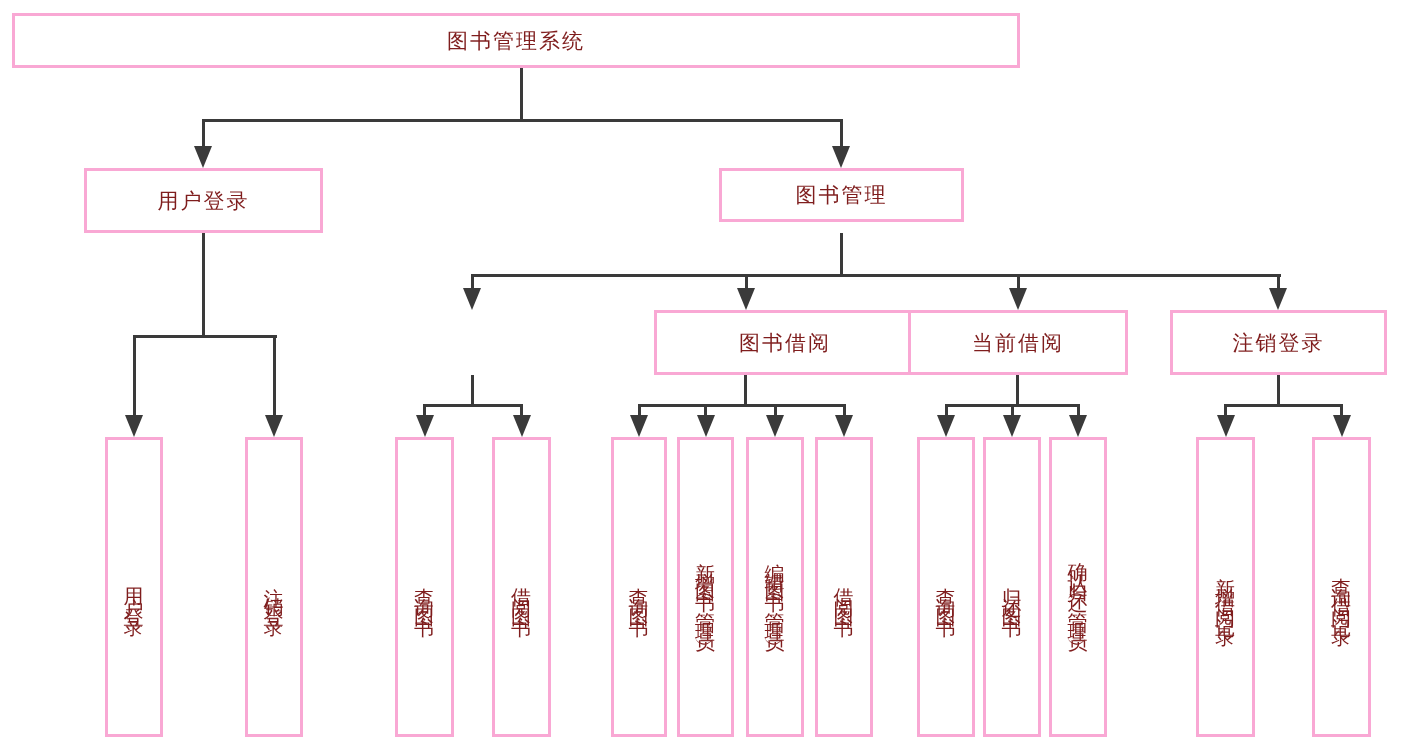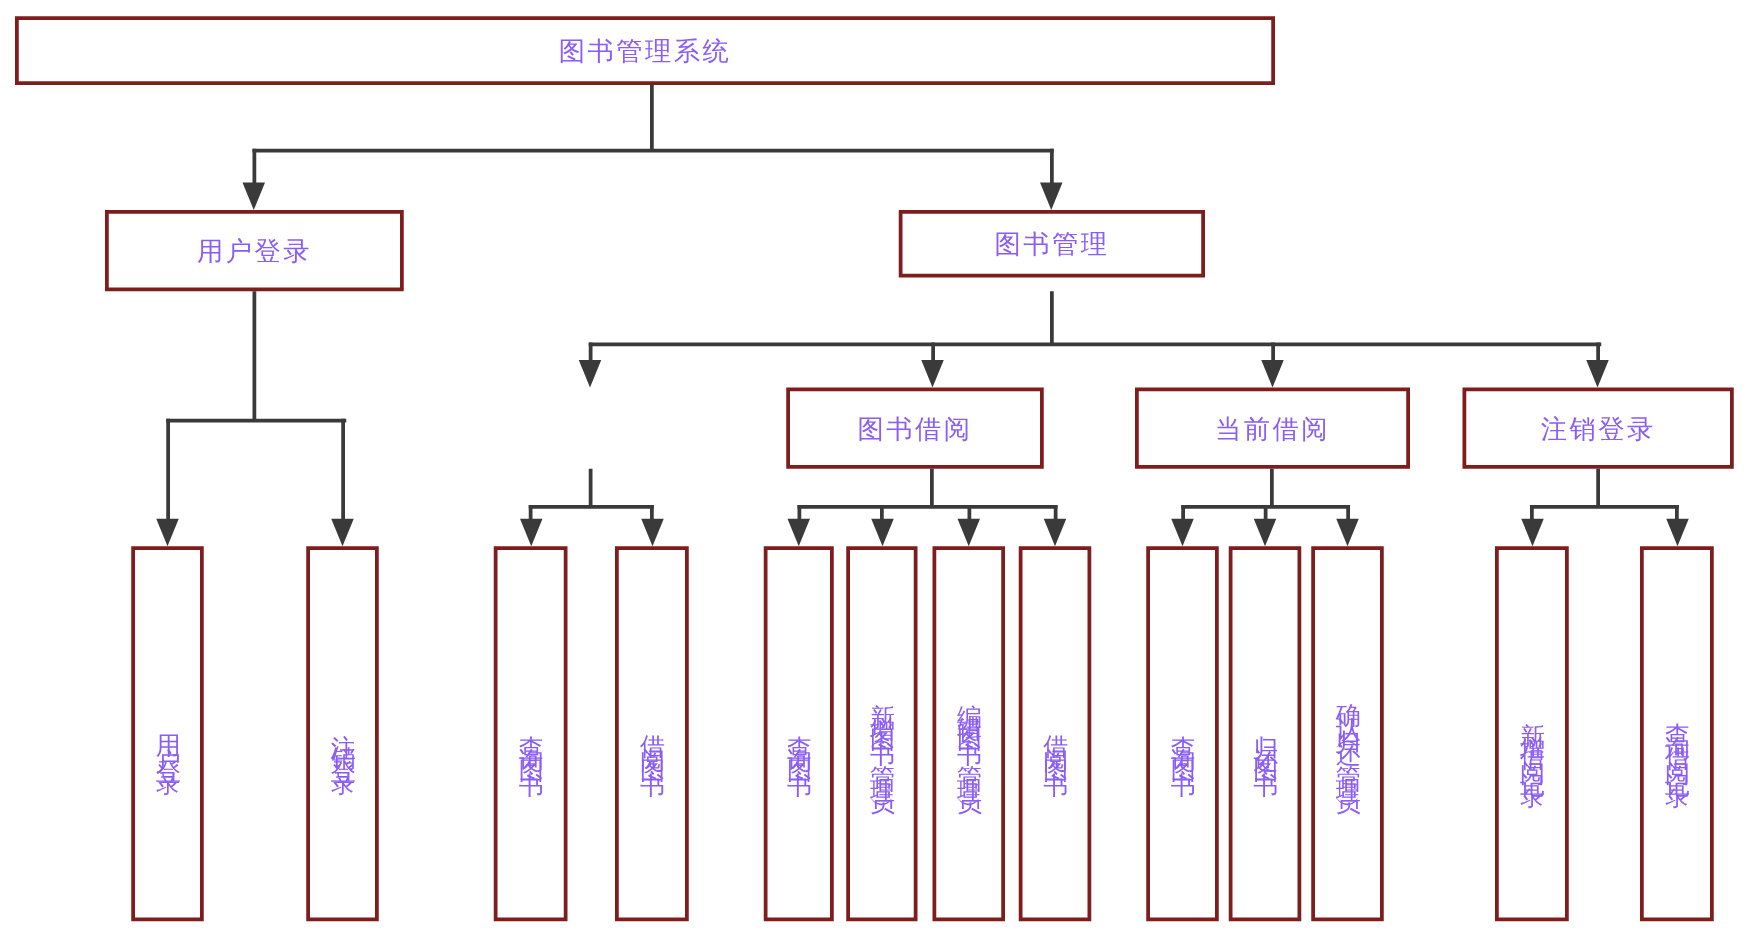--- a/index.html
+++ b/index.html
@@ -2,23 +2,23 @@
 <html><head>
 <meta charset="utf-8">
 <style>
   html,body { margin:0; padding:0; background:#ffffff; }
   .canvas {
     position:relative; width:1405px; height:747px; background:#ffffff;
     font-family:"Liberation Sans", sans-serif; overflow:hidden;
   }
   .box {
     position:absolute; box-sizing:border-box;
-    border:3px solid #7f1d1d; background:#ffffff;
+    border:3px solid #f9a8d4; background:#ffffff;
     display:flex; align-items:center; justify-content:center;
-    color:#8b5cf6;
+    color:#7f1d1d;
   }
   .hbox { font-size:21px; letter-spacing:2px; white-space:nowrap; }
   .vbox { font-size:20px; }
   .vbox .vtext {
     writing-mode:vertical-rl; text-orientation:mixed;
     letter-spacing:10px; line-height:1; margin-bottom:-10px;
   }
   .hline { position:absolute; height:3px; background:#3a3a3a; }
   .vline { position:absolute; width:3px;  background:#3a3a3a; }
   .arrow {
@@ -65,21 +65,21 @@
   <div class="hline" style="left:471px;top:274px;width:810px"></div>
   <div class="vline" style="left:471px;top:274px;height:18px"></div>
   <div class="arrow" style="left:463px;top:288px"></div>
   <div class="vline" style="left:745px;top:274px;height:18px"></div>
   <div class="arrow" style="left:737px;top:288px"></div>
   <div class="vline" style="left:1017px;top:274px;height:18px"></div>
   <div class="arrow" style="left:1009px;top:288px"></div>
   <div class="vline" style="left:1277px;top:274px;height:18px"></div>
   <div class="arrow" style="left:1269px;top:288px"></div>
 
-  <div class="box hbox" style="left:629px;top:310px;width:206px;height:65px">
+  <div class="box hbox" style="left:654px;top:310px;width:262px;height:65px">
     <span>图书借阅</span>
   </div>
   <div class="box hbox" style="left:908px;top:310px;width:220px;height:65px">
     <span>当前借阅</span>
   </div>
   <div class="box hbox" style="left:1170px;top:310px;width:217px;height:65px">
     <span>注销登录</span>
   </div>
 
   <div class="vline" style="left:471px;top:375px;height:31px"></div>

